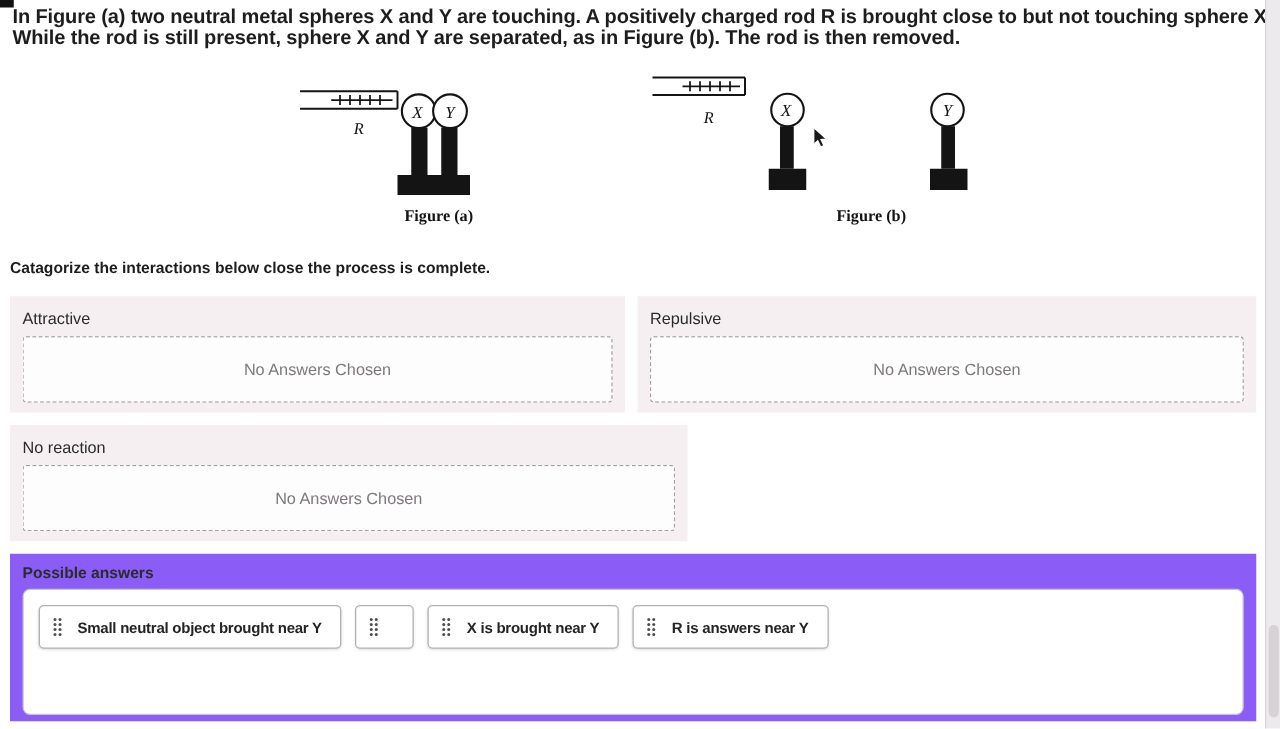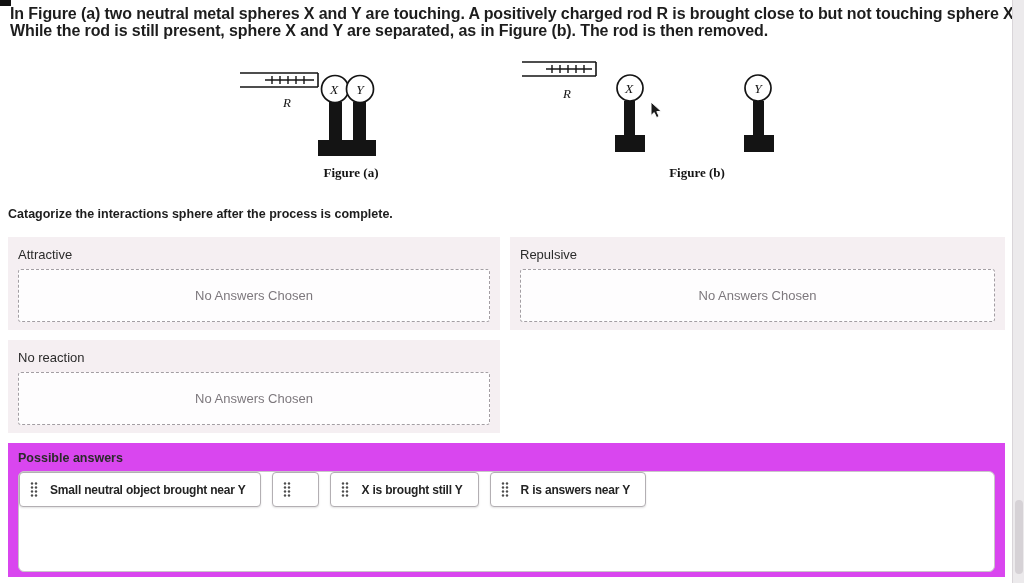--- a/index.html
+++ b/index.html
@@ -38,21 +38,21 @@
     font-weight: 700;
     color: #1d1d1d;
   }
   .category-panel {
     position: absolute;
     background: #f5eff2;
     padding: 10px;
   }
   .panel-attractive { left: 8px;   top: 237px; width: 492px; height: 93px; }
   .panel-repulsive  { left: 510px; top: 237px; width: 495px; height: 93px; }
-  .panel-noreaction { left: 8px;   top: 340px; width: 492px; height: 93px; }
+  .panel-noreaction { left: 8px;   top: 340px; width: 542px; height: 93px; }
   .category-label {
     font-size: 13px;
     font-weight: 400;
     color: #2b2b2b;
   }
   .dropzone {
     margin-top: 7px;
     height: 53px;
     border: 1px dashed #a39ea3;
     border-radius: 3px;
@@ -63,34 +63,35 @@
     text-align: center;
   }
   .empty-text {
     font-size: 13px;
     color: #7d787d;
   }
   .possible-panel {
     position: absolute;
     left: 8px; top: 443px;
     width: 997px; height: 134px;
-    background: #d946ef;
+    background: #8b5cf6;
     padding: 8px 10px;
   }
   .possible-label {
     font-size: 12.5px;
     font-weight: 700;
     color: #2b2b2b;
   }
   .answers-box {
     margin-top: 6px;
     height: 101px;
     background: #ffffff;
     border: 1px solid #c9c5c9;
     border-radius: 6px;
+    padding: 12px;
     display: flex;
     flex-wrap: wrap;
     align-content: flex-start;
     gap: 11px;
   }
   .chip {
     display: inline-flex;
     align-items: center;
     height: 35px;
     background: #ffffff;
@@ -186,21 +187,21 @@
       </g>
 
       <rect class="fig-black" x="523" y="43" width="11" height="34"></rect>
       <rect class="fig-black" x="514" y="77" width="30" height="17"></rect>
       <circle cx="528" cy="30" r="13" fill="#ffffff" stroke="#141414" stroke-width="1.7"></circle>
       <text class="fig-serif-italic" font-size="13.5" text-anchor="middle" x="528" y="35">Y</text>
       <text class="fig-caption" text-anchor="middle" x="467" y="119">Figure (b)</text>
     </g>
   </svg>
 
-  <div class="instruction">Catagorize the interactions sphere after the process is complete.</div>
+  <div class="instruction">Catagorize the interactions below close the process is complete.</div>
 
   <div class="category-panel panel-attractive">
     <div class="category-label">Attractive</div>
     <div class="dropzone">
       <span class="empty-text">No Answers Chosen</span>
     </div>
   </div>
 
   <div class="category-panel panel-repulsive">
     <div class="category-label">Repulsive</div>
@@ -264,21 +265,21 @@
                 <circle cx="7" cy="2.5" r="1.2"></circle>
               <circle cx="3" cy="6.5" r="1.2"></circle>
                 <circle cx="7" cy="6.5" r="1.2"></circle>
               <circle cx="3" cy="10.5" r="1.2"></circle>
                 <circle cx="7" cy="10.5" r="1.2"></circle>
               <circle cx="3" cy="14.5" r="1.2"></circle>
                 <circle cx="7" cy="14.5" r="1.2"></circle>
             </g>
           </svg>
         </span>
-        <span class="chip-label">X is brought still Y</span>
+        <span class="chip-label">X is brought near Y</span>
       </div>
 
       <div class="chip" draggable="true">
         <span class="drag-handle">
           <svg width="10" height="17" viewBox="0 0 10 17">
             <g fill="#4d4d4d">
               <circle cx="3" cy="2.5" r="1.2"></circle>
                 <circle cx="7" cy="2.5" r="1.2"></circle>
               <circle cx="3" cy="6.5" r="1.2"></circle>
                 <circle cx="7" cy="6.5" r="1.2"></circle>

